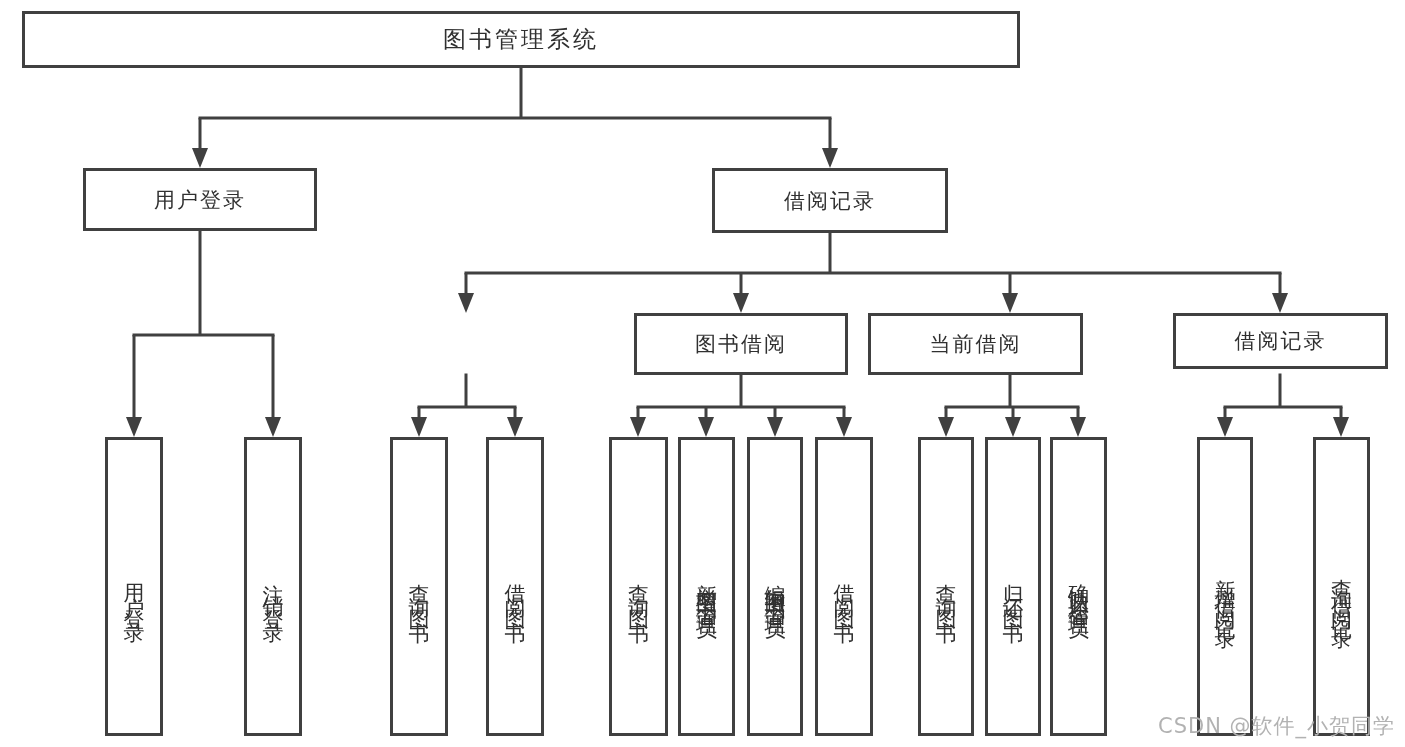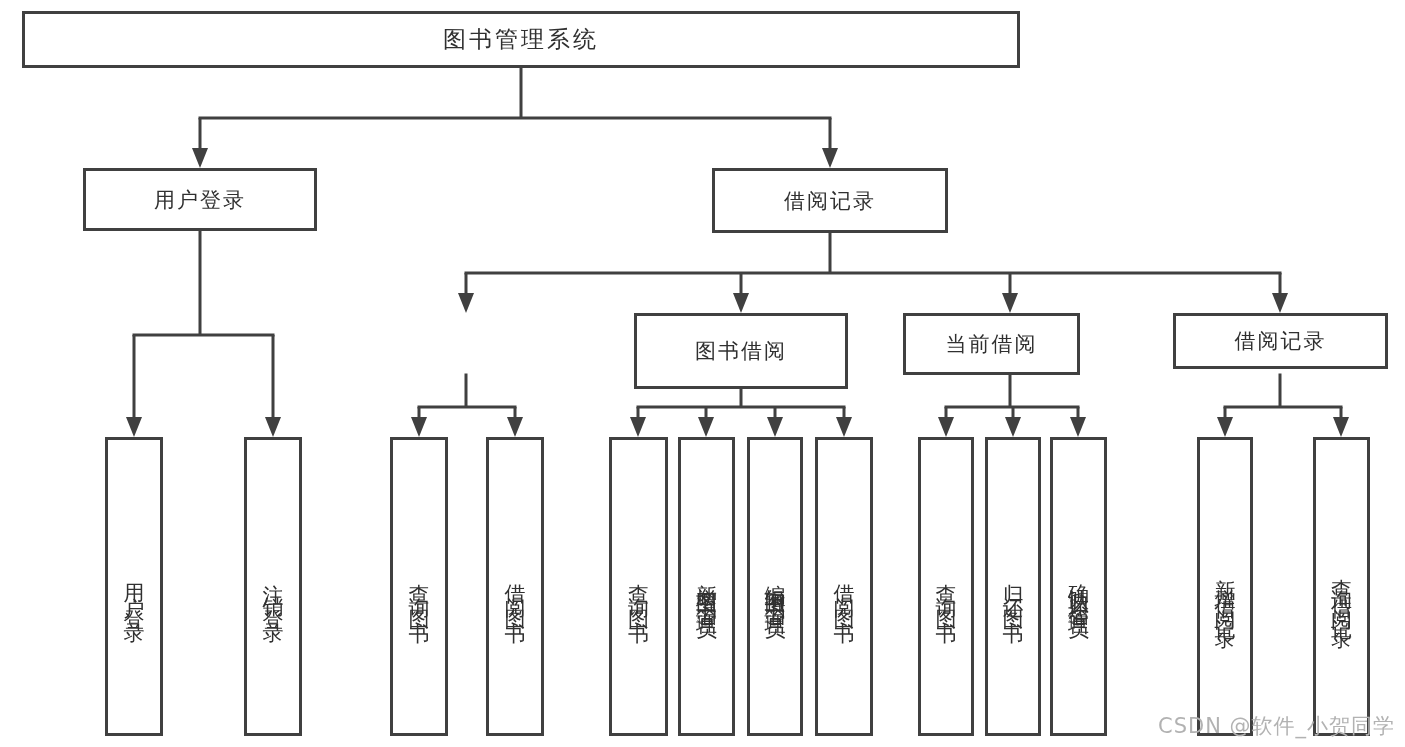--- a/index.html
+++ b/index.html
@@ -91,24 +91,24 @@
     <span class="label">图书管理系统</span>
   </div>
 
   <div class="node h" style="left:83px;top:168px;width:234px;height:63px">
     <span class="label">用户登录</span>
   </div>
   <div class="node h" style="left:712px;top:168px;width:236px;height:65px">
     <span class="label">借阅记录</span>
   </div>
 
-  <div class="node h" style="left:634px;top:313px;width:214px;height:76px">
+  <div class="node h" style="left:634px;top:313px;width:214px;height:62px">
     <span class="label">图书借阅</span>
   </div>
-  <div class="node h" style="left:903px;top:313px;width:177px;height:62px">
+  <div class="node h" style="left:868px;top:313px;width:215px;height:62px">
     <span class="label">当前借阅</span>
   </div>
   <div class="node h" style="left:1173px;top:313px;width:215px;height:56px">
     <span class="label">借阅记录</span>
   </div>
 
   <div class="node v" style="left:105px;top:437px;width:58px;height:299px">
     <span class="label" style="letter-spacing: 13px; margin-top: 13px;">用户登录</span>
   </div>
   <div class="node v" style="left:244px;top:437px;width:58px;height:299px">

